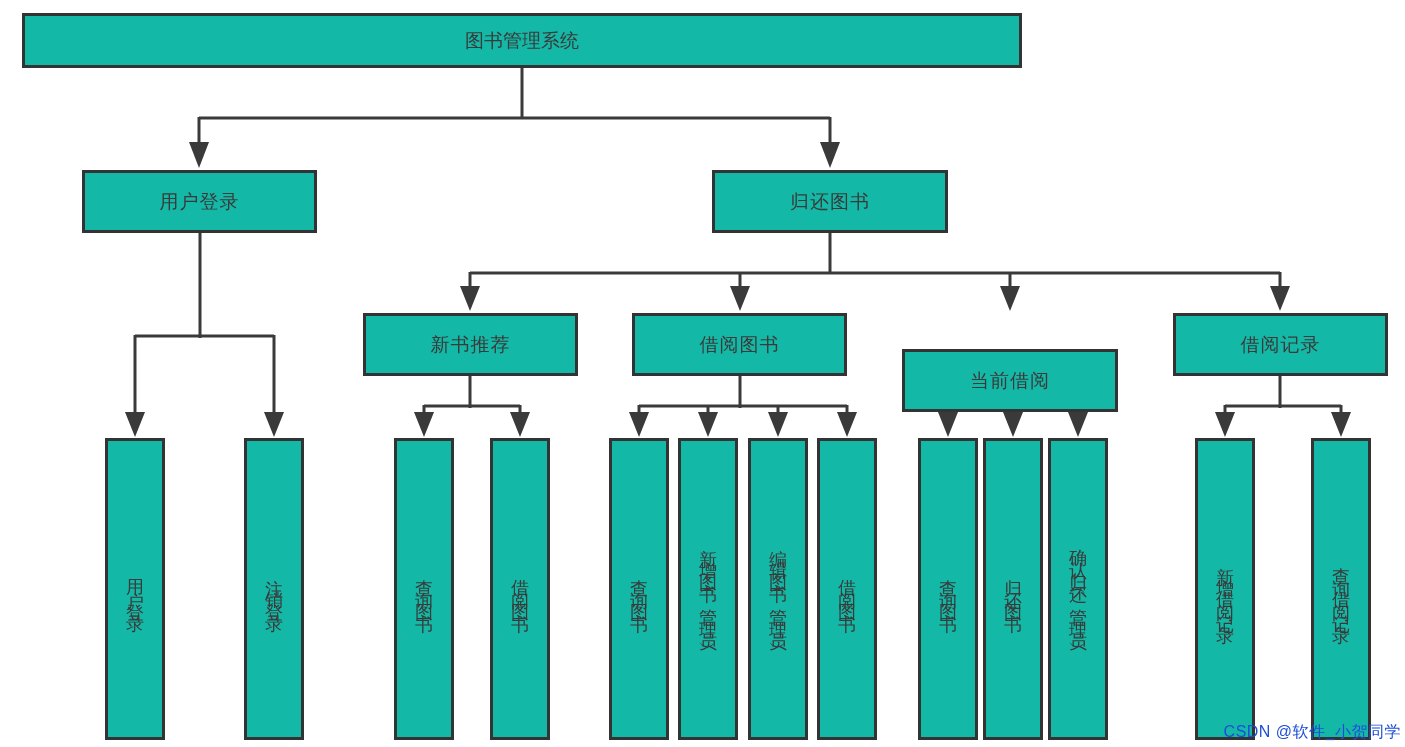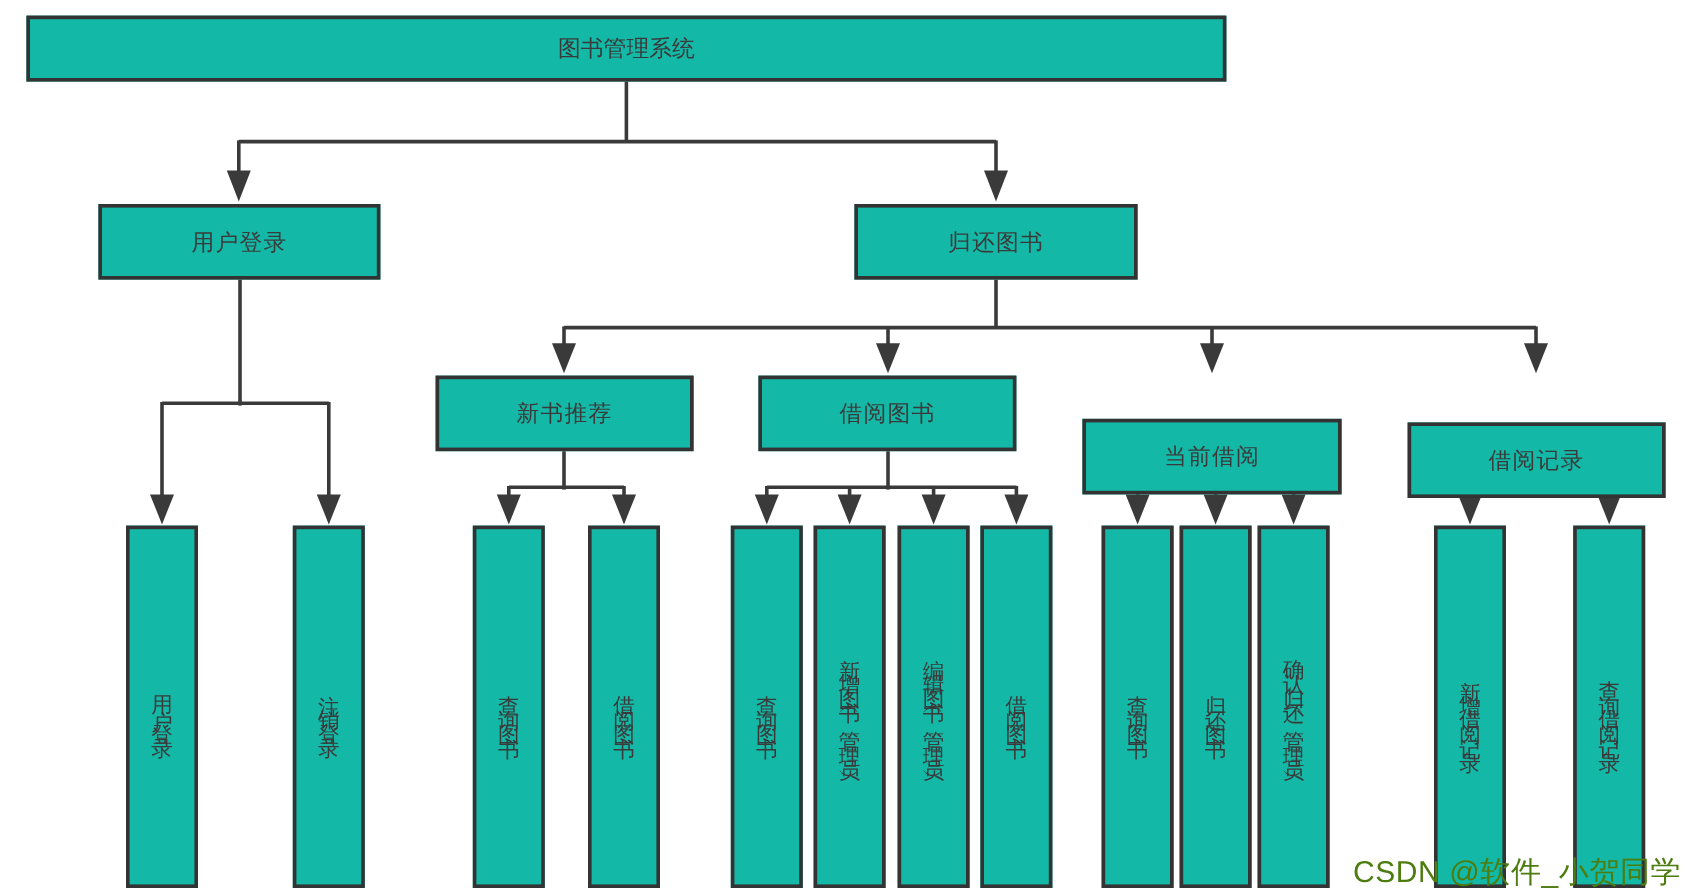--- a/index.html
+++ b/index.html
@@ -39,22 +39,22 @@
     text-orientation: upright;
     font-size: 18px;
     line-height: 1;
     letter-spacing: 12px;
     white-space: nowrap;
   }
   .watermark {
     position: absolute;
     right: 4px;
     bottom: 4px;
-    font-size: 25px;
-    color: #4d7c0f;
+    font-size: 16px;
+    color: #1d4ed8;
     letter-spacing: 0.5px;
     z-index: 5;
     pointer-events: none;
   }
 </style>
 </head>
 <body>
 
 <div class="stage">
 
@@ -135,21 +135,21 @@
   </svg>
 
   <div class="box root" style="left:22px; top:13px; width:1000px; height:55px;">图书管理系统</div>
 
   <div class="box hbox" style="left:82px; top:170px; width:235px; height:63px;">用户登录</div>
   <div class="box hbox" style="left:712px; top:170px; width:236px; height:63px;">归还图书</div>
 
   <div class="box hbox" style="left:363px; top:313px; width:215px; height:63px;">新书推荐</div>
   <div class="box hbox" style="left:632px; top:313px; width:215px; height:63px;">借阅图书</div>
   <div class="box hbox" style="left:902px; top:313px; width:216px; height:63px;margin-top:36px;">当前借阅</div>
-  <div class="box hbox" style="left:1173px; top:313px; width:215px; height:63px;margin-top:39px;">借阅记录</div>
+  <div class="box hbox" style="left:1173px; top:313px; width:215px; height:63px;">借阅记录</div>
 
   <div class="box leaf" style="left:105px; top:438px; width:60px; height:302px;">
     <span class="vtext">用户登录</span>
   </div>
   <div class="box leaf" style="left:244px; top:438px; width:60px; height:302px;">
     <span class="vtext">注销登录</span>
   </div>
 
   <div class="box leaf" style="left:394px; top:438px; width:60px; height:302px;">
     <span class="vtext">查询图书</span>

